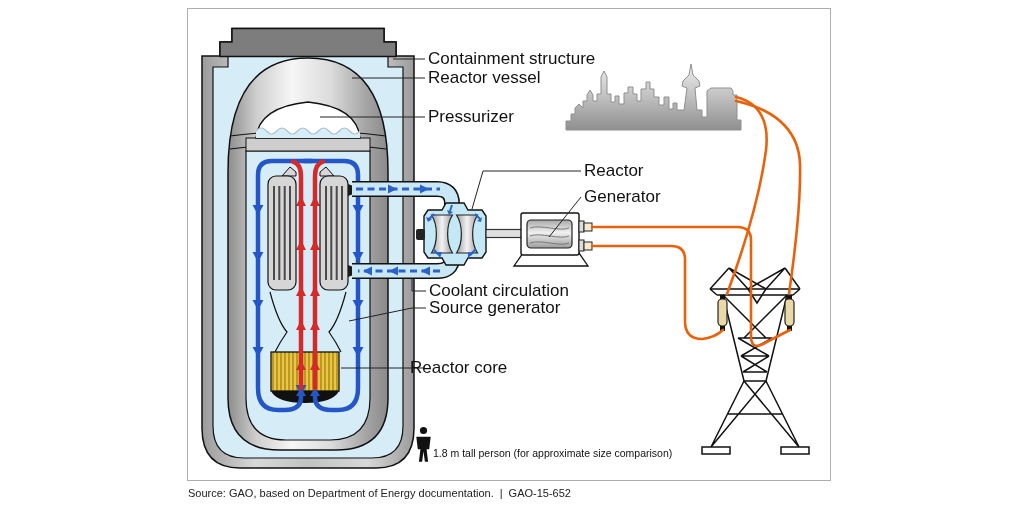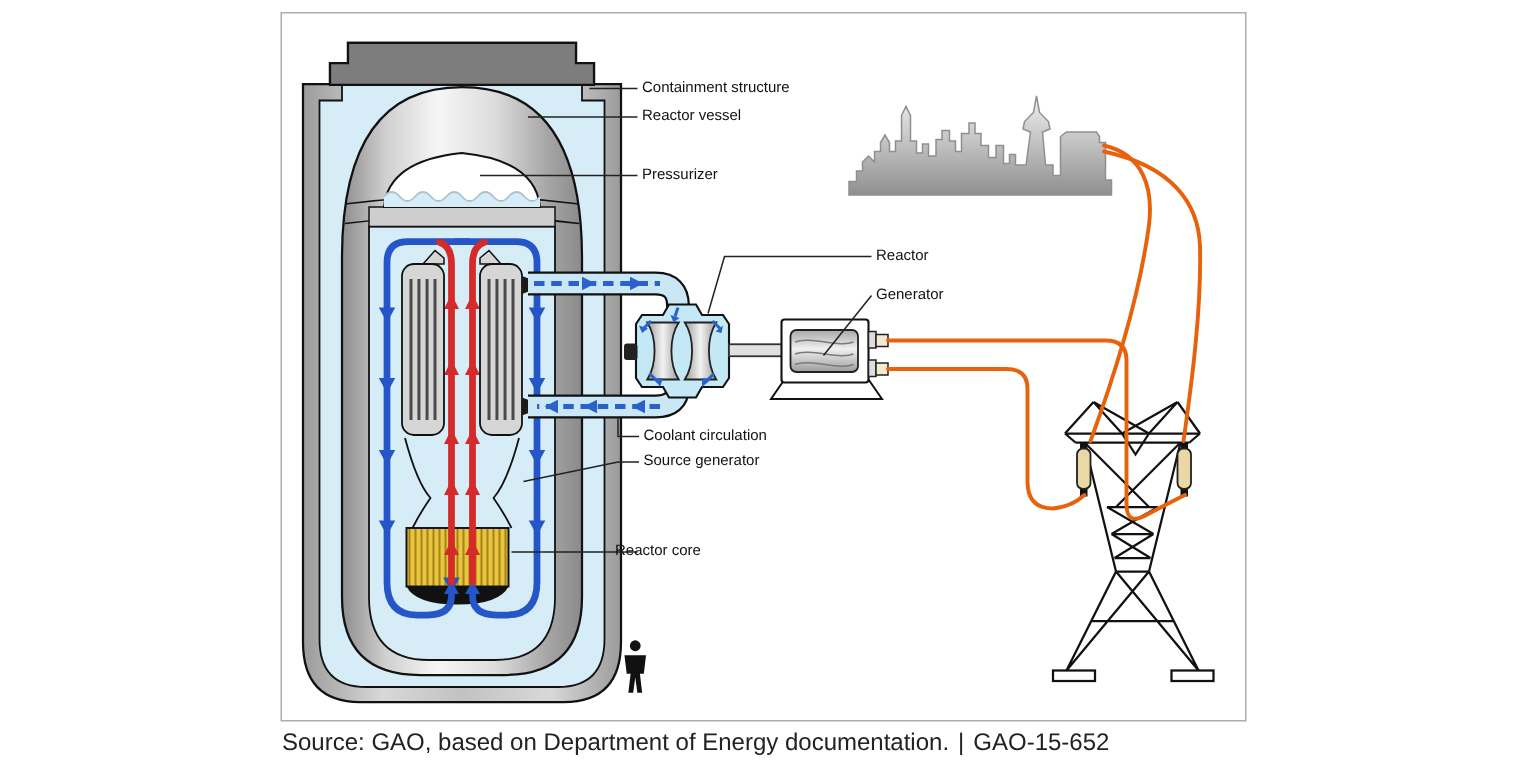--- a/index.html
+++ b/index.html
@@ -1,21 +1,21 @@
 <!DOCTYPE html>
 <html><head>
 <meta charset="utf-8">
 <style>
   html,body{margin:0;padding:0;background:#ffffff;}
   body{width:1024px;height:512px;position:relative;font-family:"Liberation Sans",sans-serif;overflow:hidden;}
   #stage{position:absolute;left:0;top:0;width:1024px;height:512px;}
   svg{position:absolute;left:0;top:0;}
-  .lbl{position:absolute;font-size:10px;color:#111;white-space:nowrap;line-height:12px;text-align:center;}
+  .lbl{position:absolute;font-size:17px;color:#111;white-space:nowrap;line-height:12px;text-align:center;}
   .cap{position:absolute;font-size:10.5px;color:#111;white-space:nowrap;}
-  .src{position:absolute;left:188px;top:487px;font-size:16px;color:#222;white-space:nowrap;}
+  .src{position:absolute;left:188px;top:487px;font-size:11px;color:#222;white-space:nowrap;}
   .src span{margin:0;}
   .src .sep{margin:0 6px;}
 </style>
 </head>
 <body>
 
 <div id="stage">
 <svg width="1024" height="512" viewBox="0 0 1024 512">
   <defs>
     <linearGradient id="gradVessel" x1="0" y1="0" x2="1" y2="0">
@@ -232,17 +232,18 @@
 </svg>
 
 <span class="lbl" style="left:428px;top:53px">Containment structure</span>
 <span class="lbl" style="left:428px;top:72px">Reactor vessel</span>
 <span class="lbl" style="left:428px;top:111px">Pressurizer</span>
 <span class="lbl" style="left:584px;top:165px">Reactor</span>
 <span class="lbl" style="left:584px;top:191px">Generator</span>
 <span class="lbl" style="left:429px;top:285px">Coolant circulation</span>
 <span class="lbl" style="left:429px;top:302px">Source generator</span>
 <span class="lbl" style="left:410px;top:362px">Reactor core</span>
+<span class="cap" style="left:433px;top:447px">1.8 m tall person (for approximate size comparison)</span>
 
 <div class="src">
   <span>Source: GAO, based on Department of Energy documentation.</span><span class="sep">|</span><span>GAO-15-652</span>
 </div>
 </div>
 
 </body></html>

